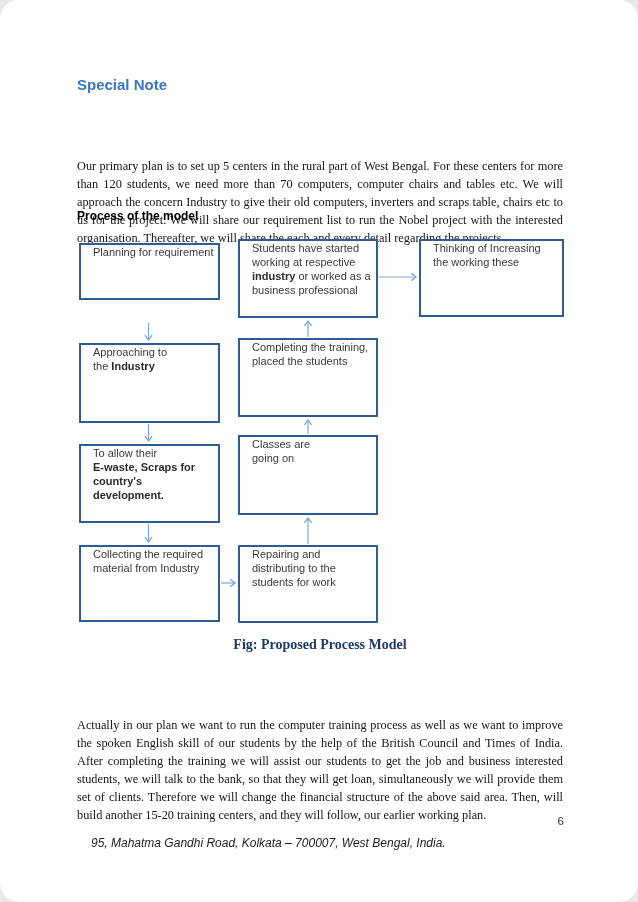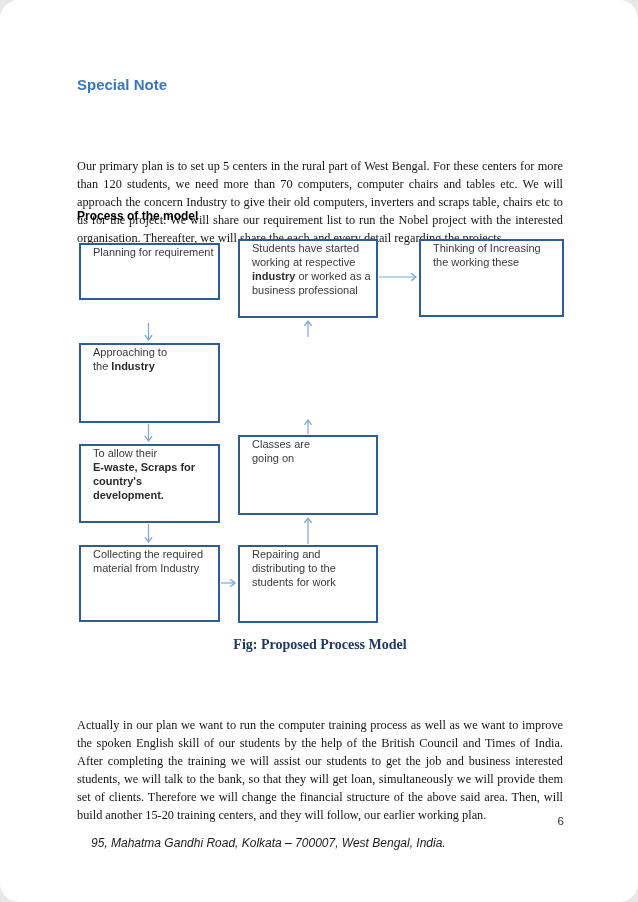--- a/index.html
+++ b/index.html
@@ -124,20 +124,24 @@
 material from Industry</span>
   </div>
 
   <div class="flow-box" id="box-students">
     <span><span class="txt">Students have started
 working at respective
 </span><b class="txt">industry</b><span class="txt"> or worked as a
 business professional</span></span>
   </div>
 
+  <div class="flow-box" id="box-completing">
+    <span class="txt">Completing the training,
+placed the students</span>
+  </div>
 
   <div class="flow-box" id="box-classes">
     <span class="txt">Classes are
 going on</span>
   </div>
 
   <div class="flow-box" id="box-repairing">
     <span class="txt">Repairing and
 distributing to the
 students for work</span>

